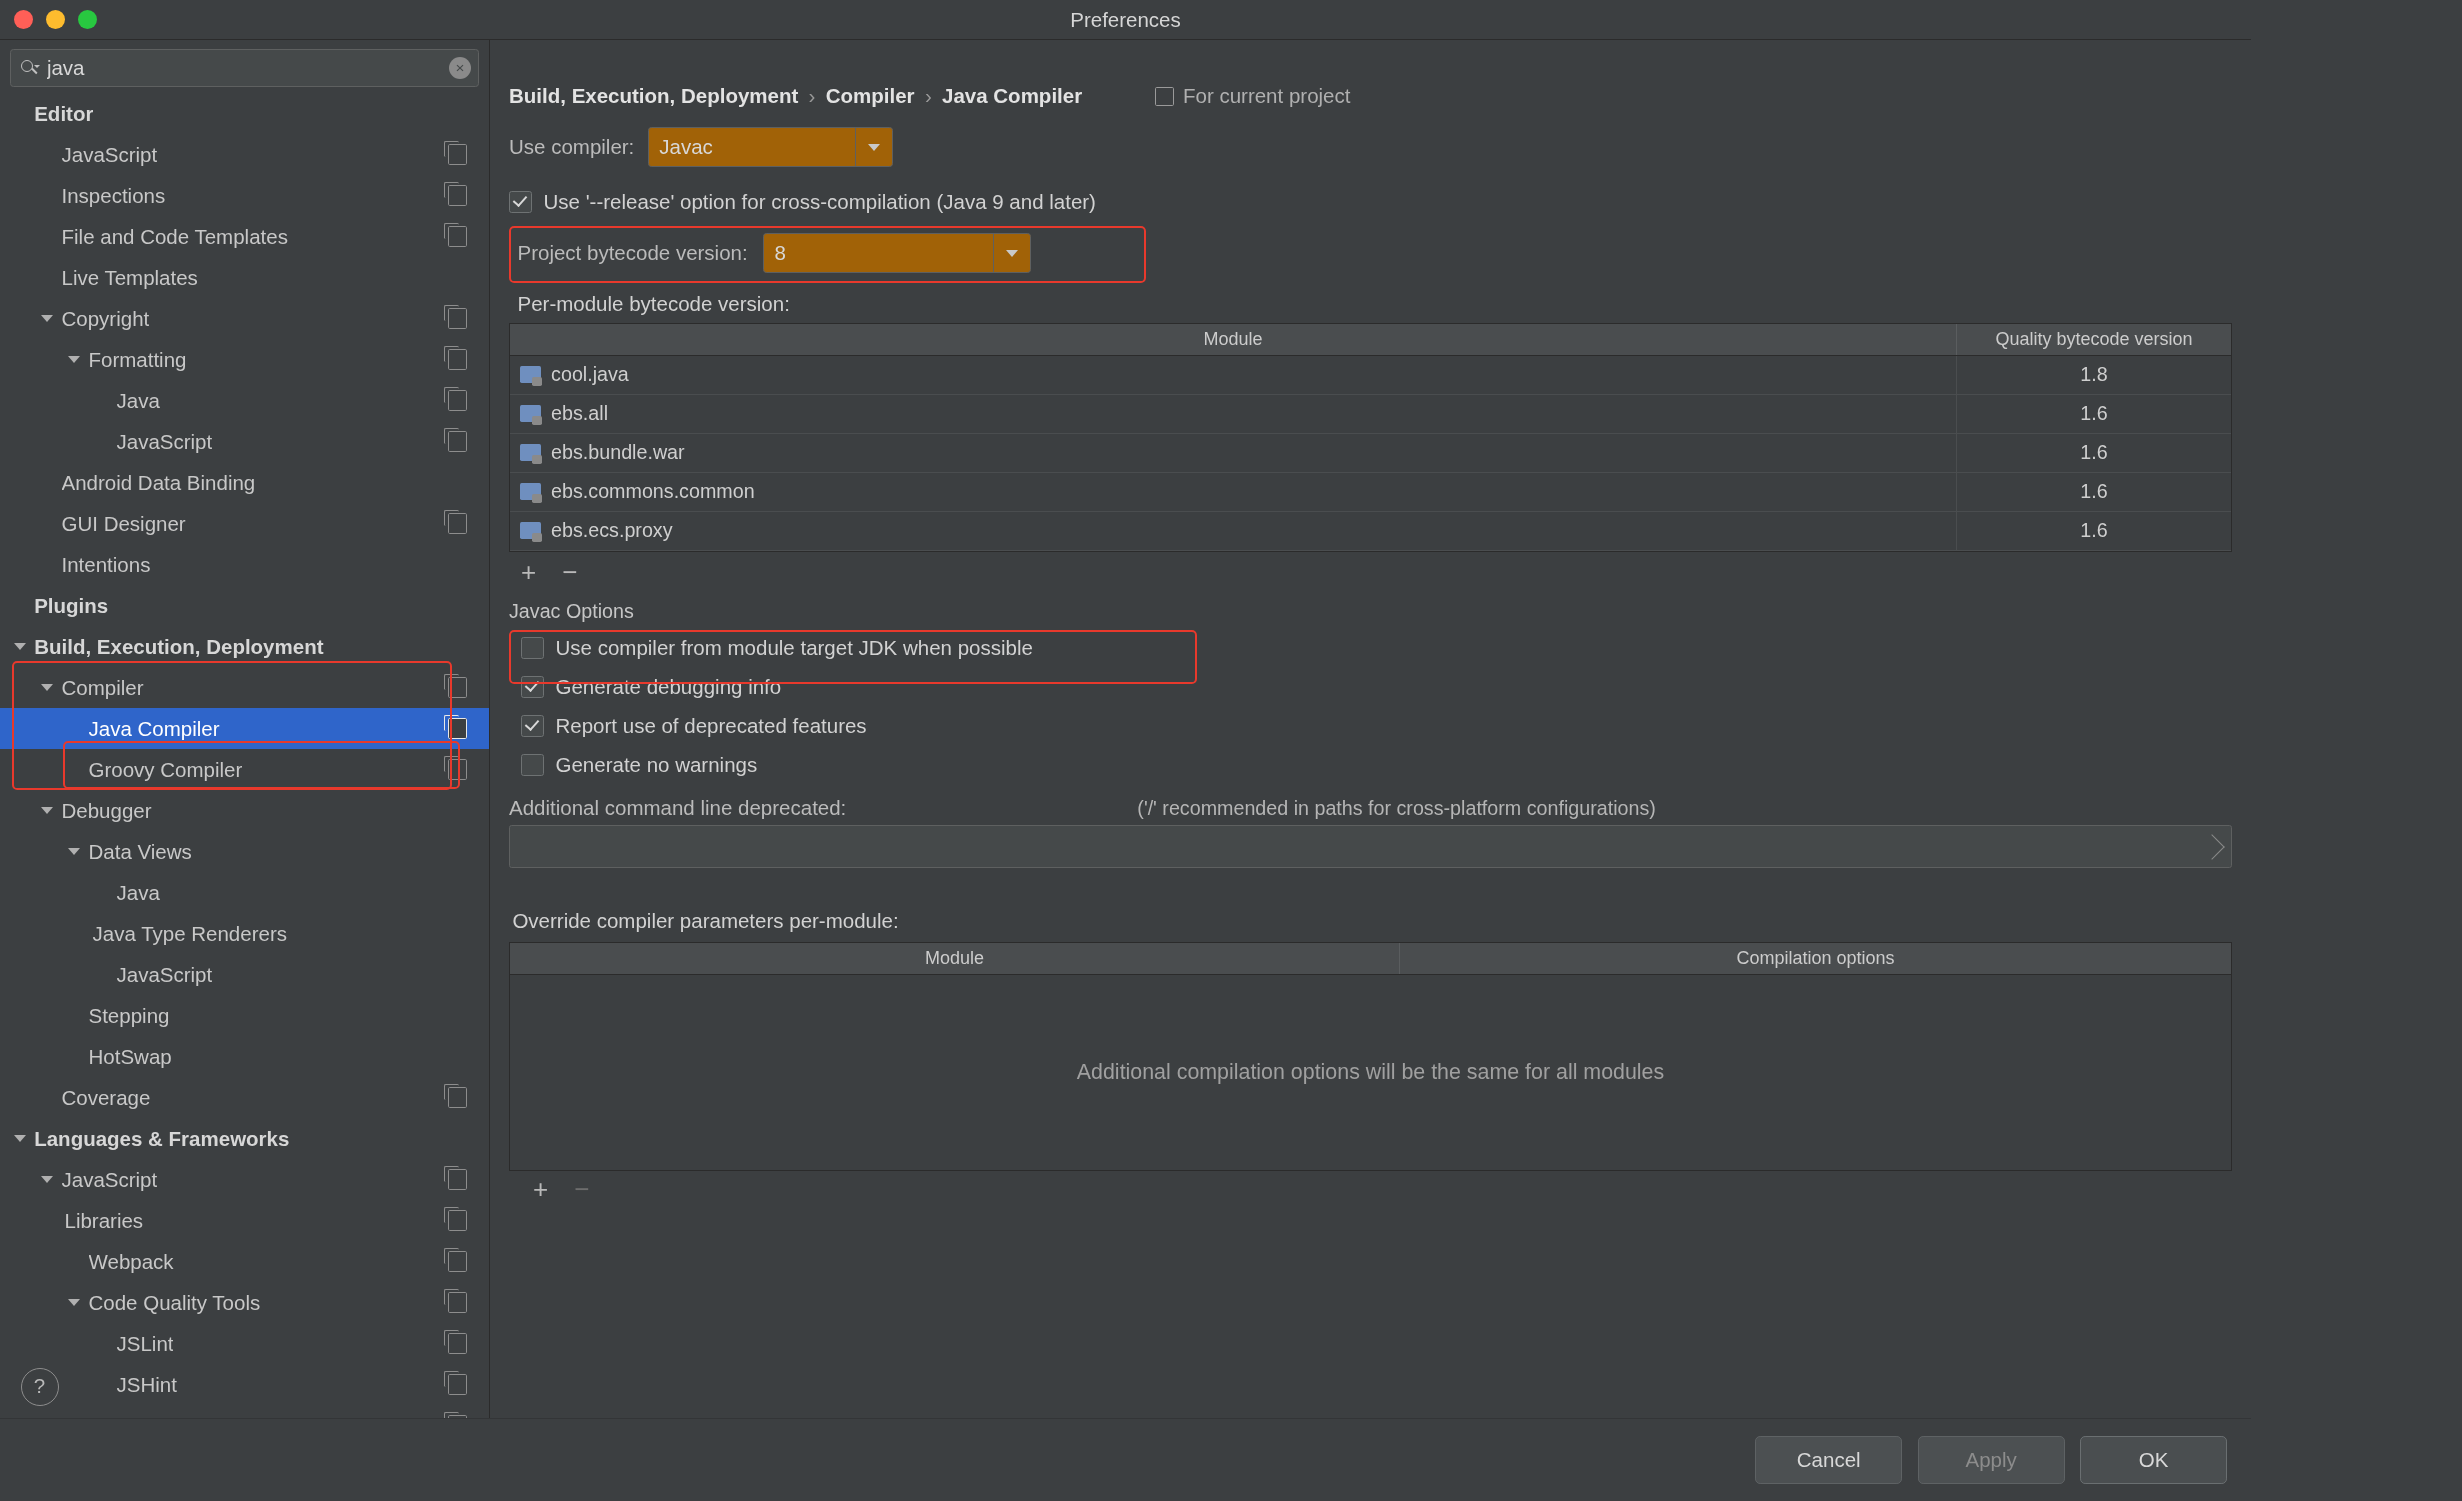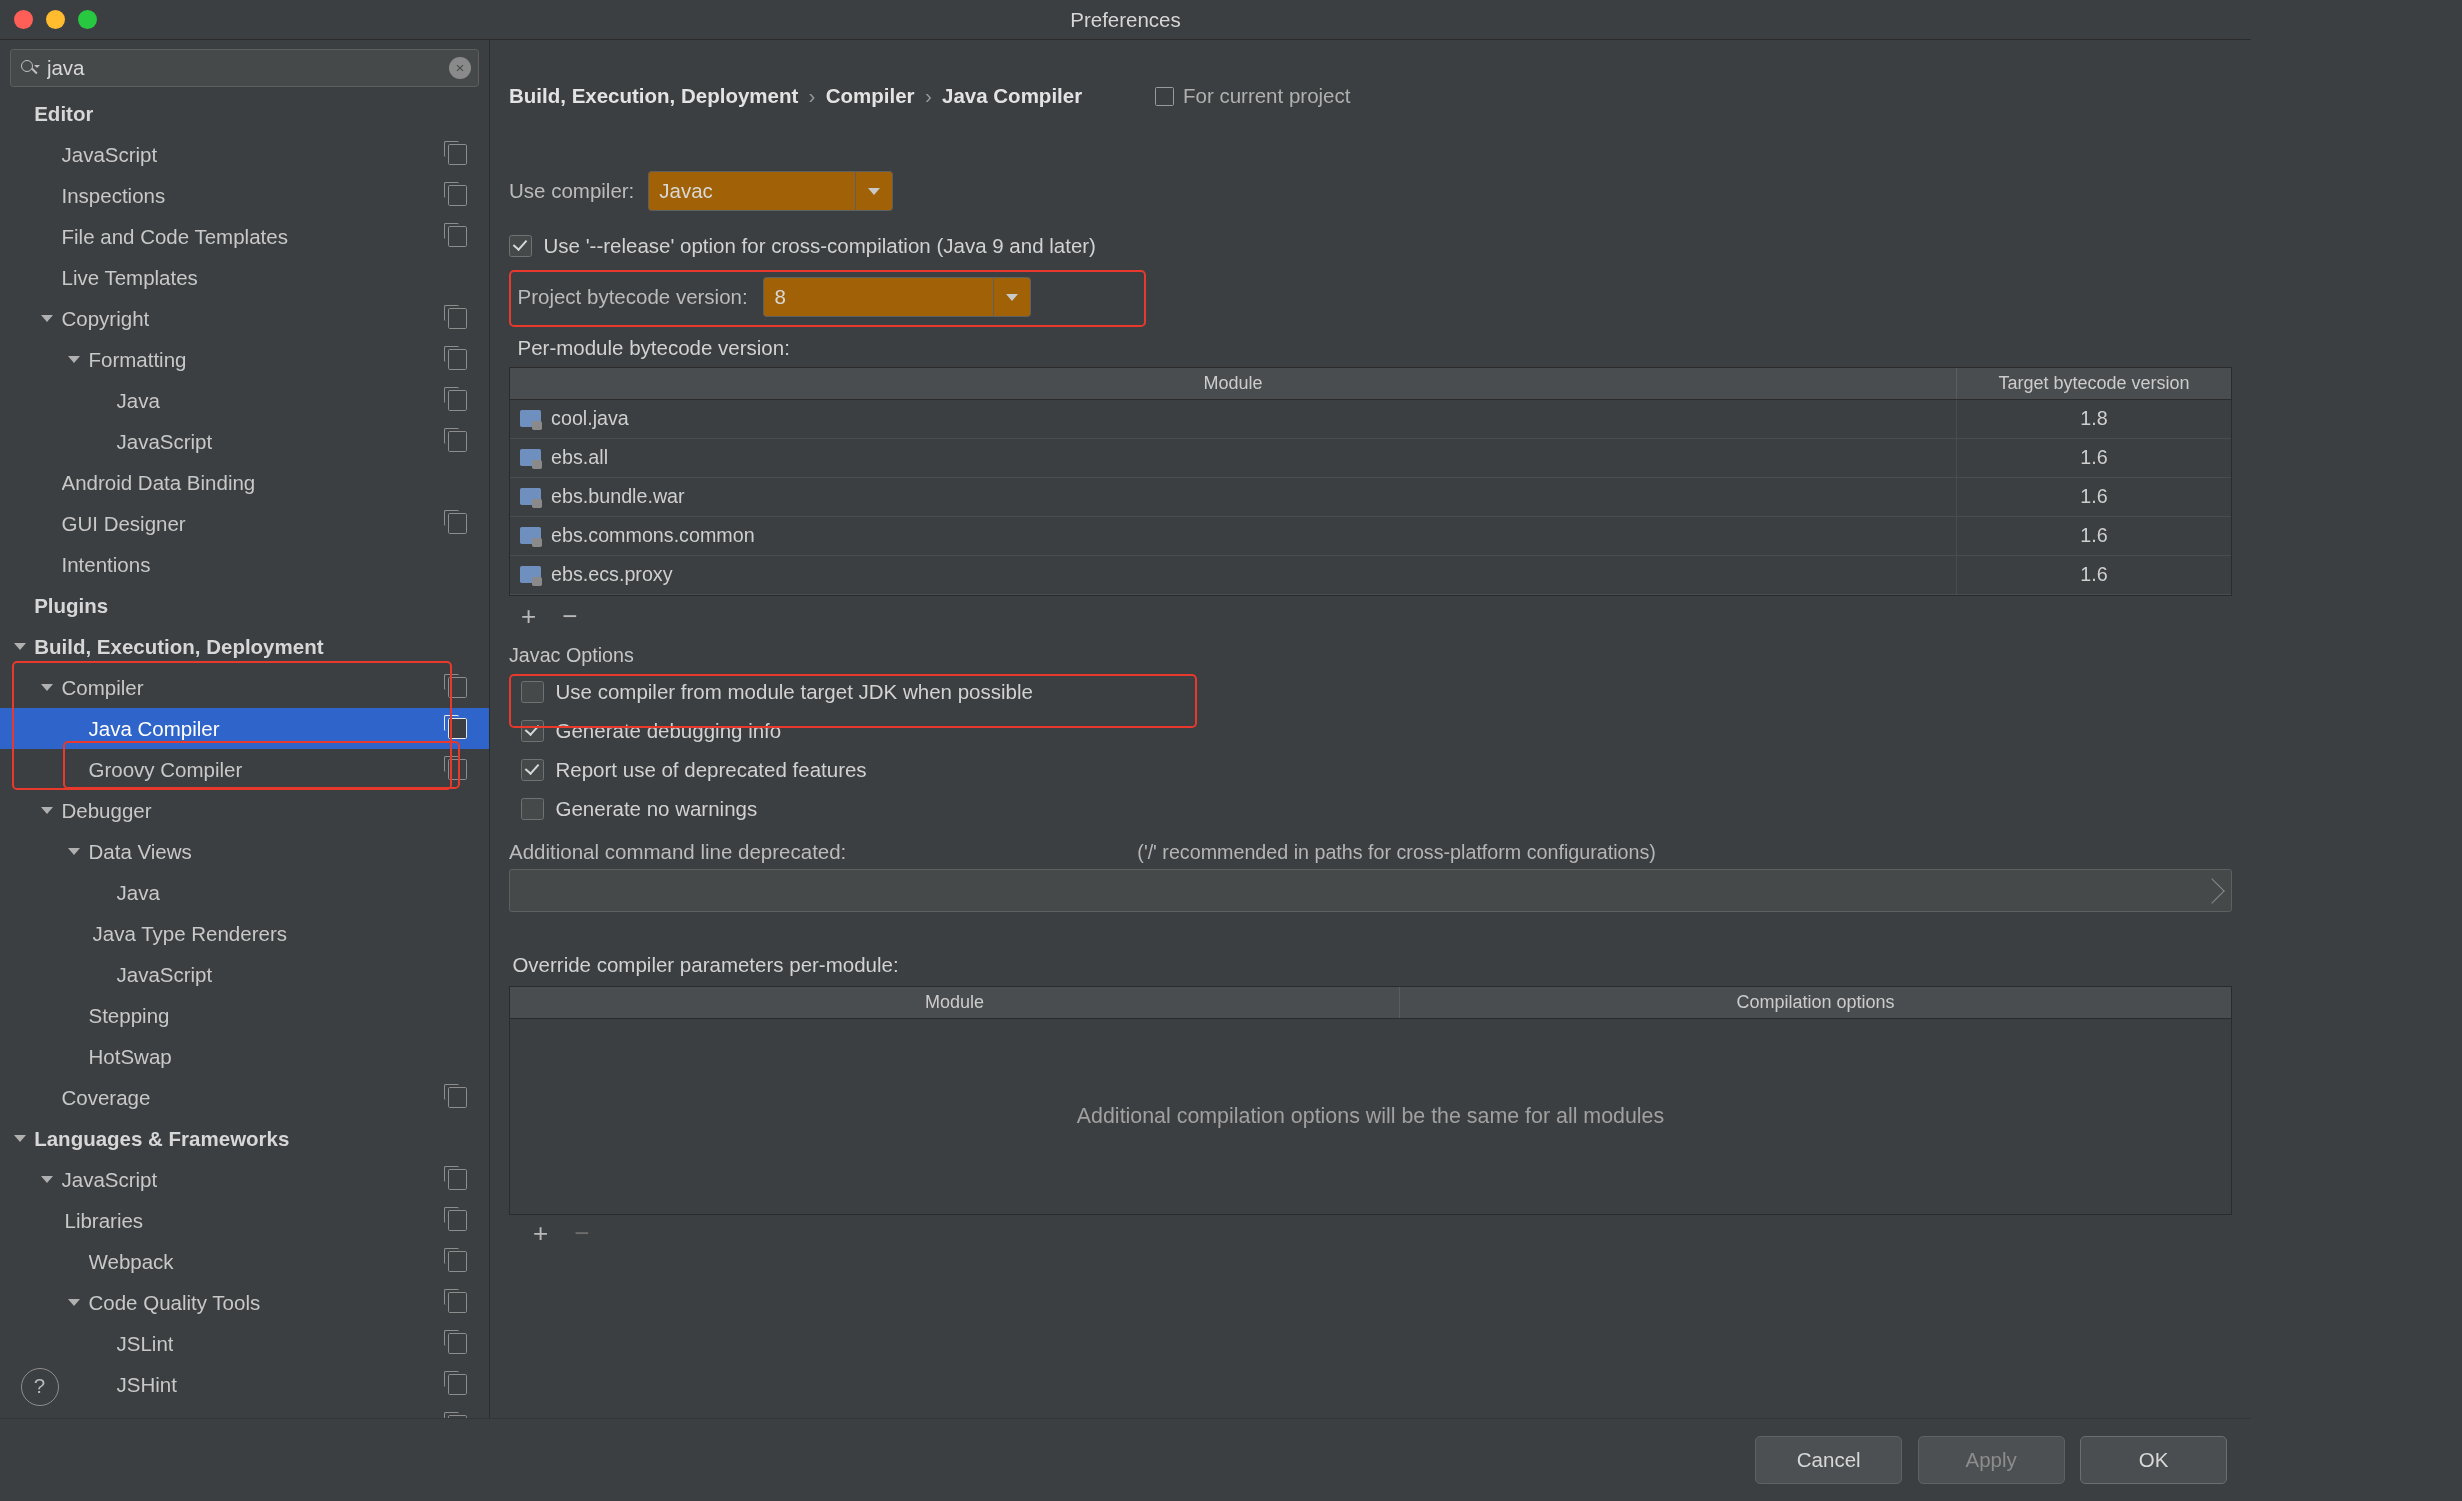--- a/index.html
+++ b/index.html
@@ -229,21 +229,20 @@
   }
   .scope-ico {
     width: 17px; height: 17px;
     border: 1.7px solid #9a9a9a;
     border-radius: 1.7px;
     display: inline-block;
   }
   .row {
     display: flex;
     align-items: center;
-    margin-top: 44px;
   }
   .use-compiler-row {
     gap: 13.7px;
     padding-bottom: 15.4px;
     font-size: 20.5px;
   }
   .combo {
     height: 38px;
     background: #a16207;
     border: 0.9px solid #5e6060;
@@ -730,21 +729,21 @@
           </div>
         </div>
         <div class="hl" style="left:0px; top:5.1px; width:633px; height:53px;"></div>
       </div>
 
       <div class="section-label">Per-module bytecode version:</div>
 
       <div class="table">
         <div class="thead">
           <div class="c1">Module</div>
-          <div class="c2">Target bytecode version</div>
+          <div class="c2">Quality bytecode version</div>
         </div>
         <div id="module-rows">
             <div class="trow">
               <div class="c1">
                 <span class="mod-ico"></span>
                 <span>cool.java</span>
               </div>
               <div class="c2">1.8</div>
             </div>
             <div class="trow">

